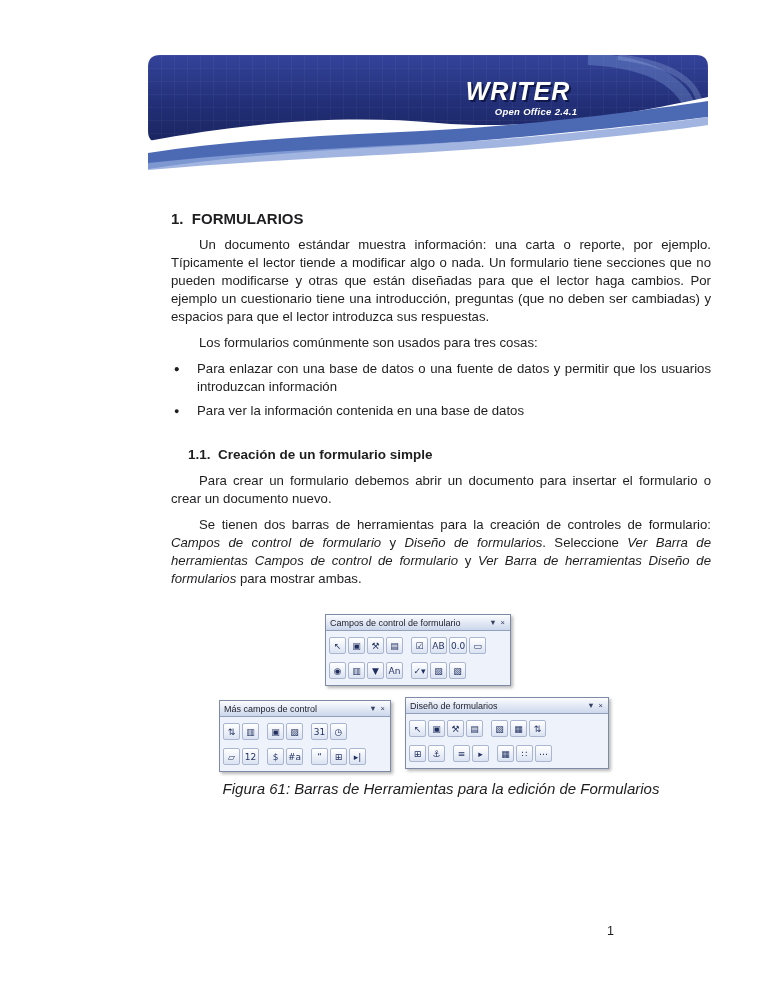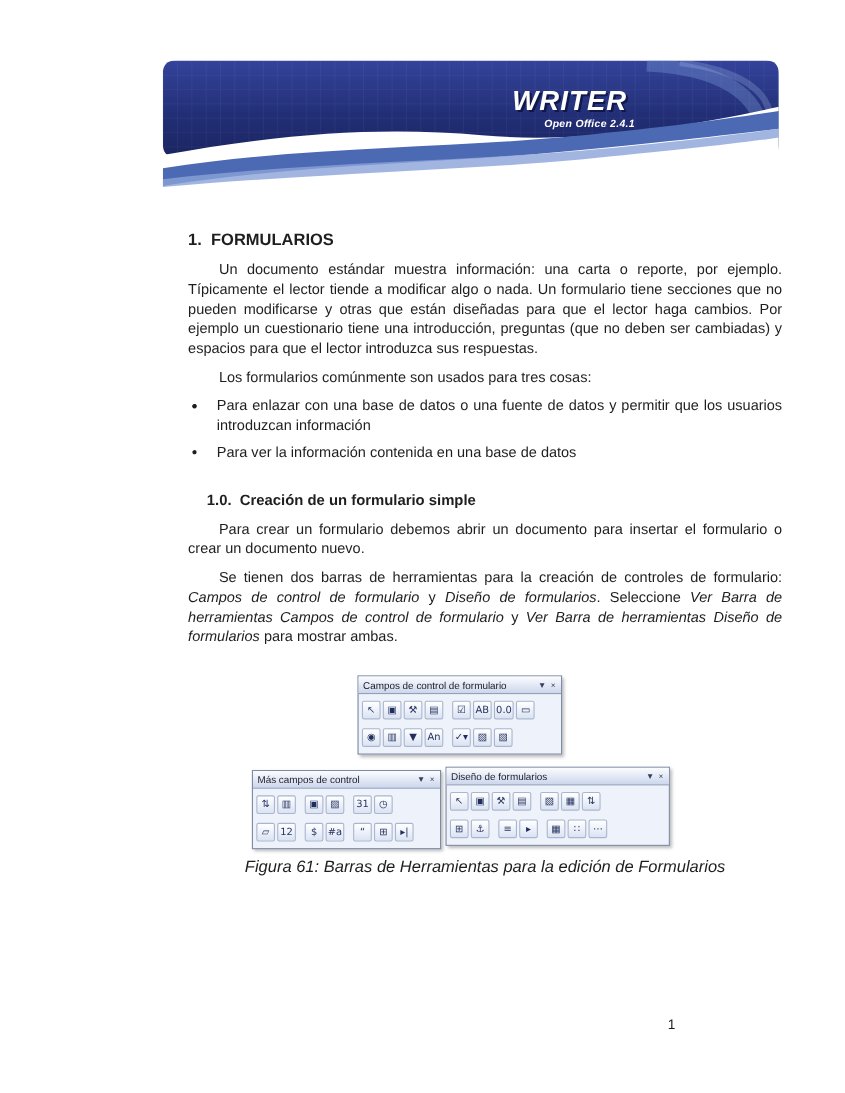--- a/index.html
+++ b/index.html
@@ -24,21 +24,21 @@
   ul.bullets li { position:relative; padding-left:26px; margin-bottom:6px; }
   ul.bullets li .bullet-dot { position:absolute; left:3px; top:0; font-size:9px; line-height:18px; }
   .it { font-style:italic; }
 
   
   .figure { position:relative; height:158px; margin-top:26px; }
   .caption { text-align:center; font-style:italic; font-size:15px; margin-top:8px; }
 
   .tbw { position:absolute; background:#eef2fa; border:1px solid #7e8aa6; box-shadow:2px 2px 3px rgba(0,0,0,0.28); box-sizing:border-box; }
   #tb1 { left:154px; top:0;    width:186px; }
-  #tb2 { left:58px;  top:86px; width:172px; }
+  #tb2 { left:48px;  top:86px; width:172px; }
   #tb3 { left:234px; top:83px; width:204px; }
   .tb-titlebar { display:flex; align-items:center; height:15px; background:linear-gradient(#fbfcfe,#ccd7ec); border-bottom:1px solid #93a0bb; padding:0 3px 0 4px; }
   .tb-title { flex:1; font-size:9px; color:#1c1c28; white-space:nowrap; overflow:hidden; }
   .tb-btn { font-size:7.5px; color:#33405e; padding:0 2px; }
   .tb-body { padding:3px; }
   .tb-row { display:flex; align-items:center; height:23px; }
   .tb-row + .tb-row { margin-top:2px; }
   .tb-icon {
     min-width:17px; height:17px; margin-right:2px; padding:0 1px; box-sizing:border-box;
     display:inline-flex; align-items:center; justify-content:center;
@@ -98,21 +98,21 @@
         <span class="bullet-dot" data-name="bullet-icon">●</span>
         <span data-name="list-item-text">Para enlazar con una base de datos o una fuente de datos y permitir que los usuarios introduzcan información</span>
       </li>
       <li data-name="list-item">
         <span class="bullet-dot" data-name="bullet-icon">●</span>
         <span data-name="list-item-text">Para ver la información contenida en una base de datos</span>
       </li>
     </ul>
 
 
-    <div class="head2" data-name="subsection-heading">1.0.  Creación de un formulario simple</div>
+    <div class="head2" data-name="subsection-heading">1.1.  Creación de un formulario simple</div>
 
     <p data-name="paragraph-create">Para crear un formulario debemos abrir un documento para insertar el formulario o crear un documento nuevo.</p>
 
     <p data-name="paragraph-toolbars"><span data-name="text-segment">Se tienen dos barras de herramientas para la creación de controles de formulario: </span><span class="it" data-name="text-segment-italic">Campos de control de formulario</span><span data-name="text-segment"> y </span><span class="it" data-name="text-segment-italic">Diseño de formularios</span><span data-name="text-segment">. Seleccione </span><span class="it" data-name="text-segment-italic">Ver Barra de herramientas Campos de control de formulario</span><span data-name="text-segment"> y </span><span class="it" data-name="text-segment-italic">Ver Barra de herramientas Diseño de formularios</span><span data-name="text-segment"> para mostrar ambas.</span></p>
 
     <div class="figure" data-name="figure-toolbars">
 
       <div class="tbw" id="tb1" data-name="form-controls-toolbar-window">
         <div class="tb-titlebar" data-name="toolbar-titlebar">
           <span class="tb-title" data-name="toolbar-title">Campos de control de formulario</span>

